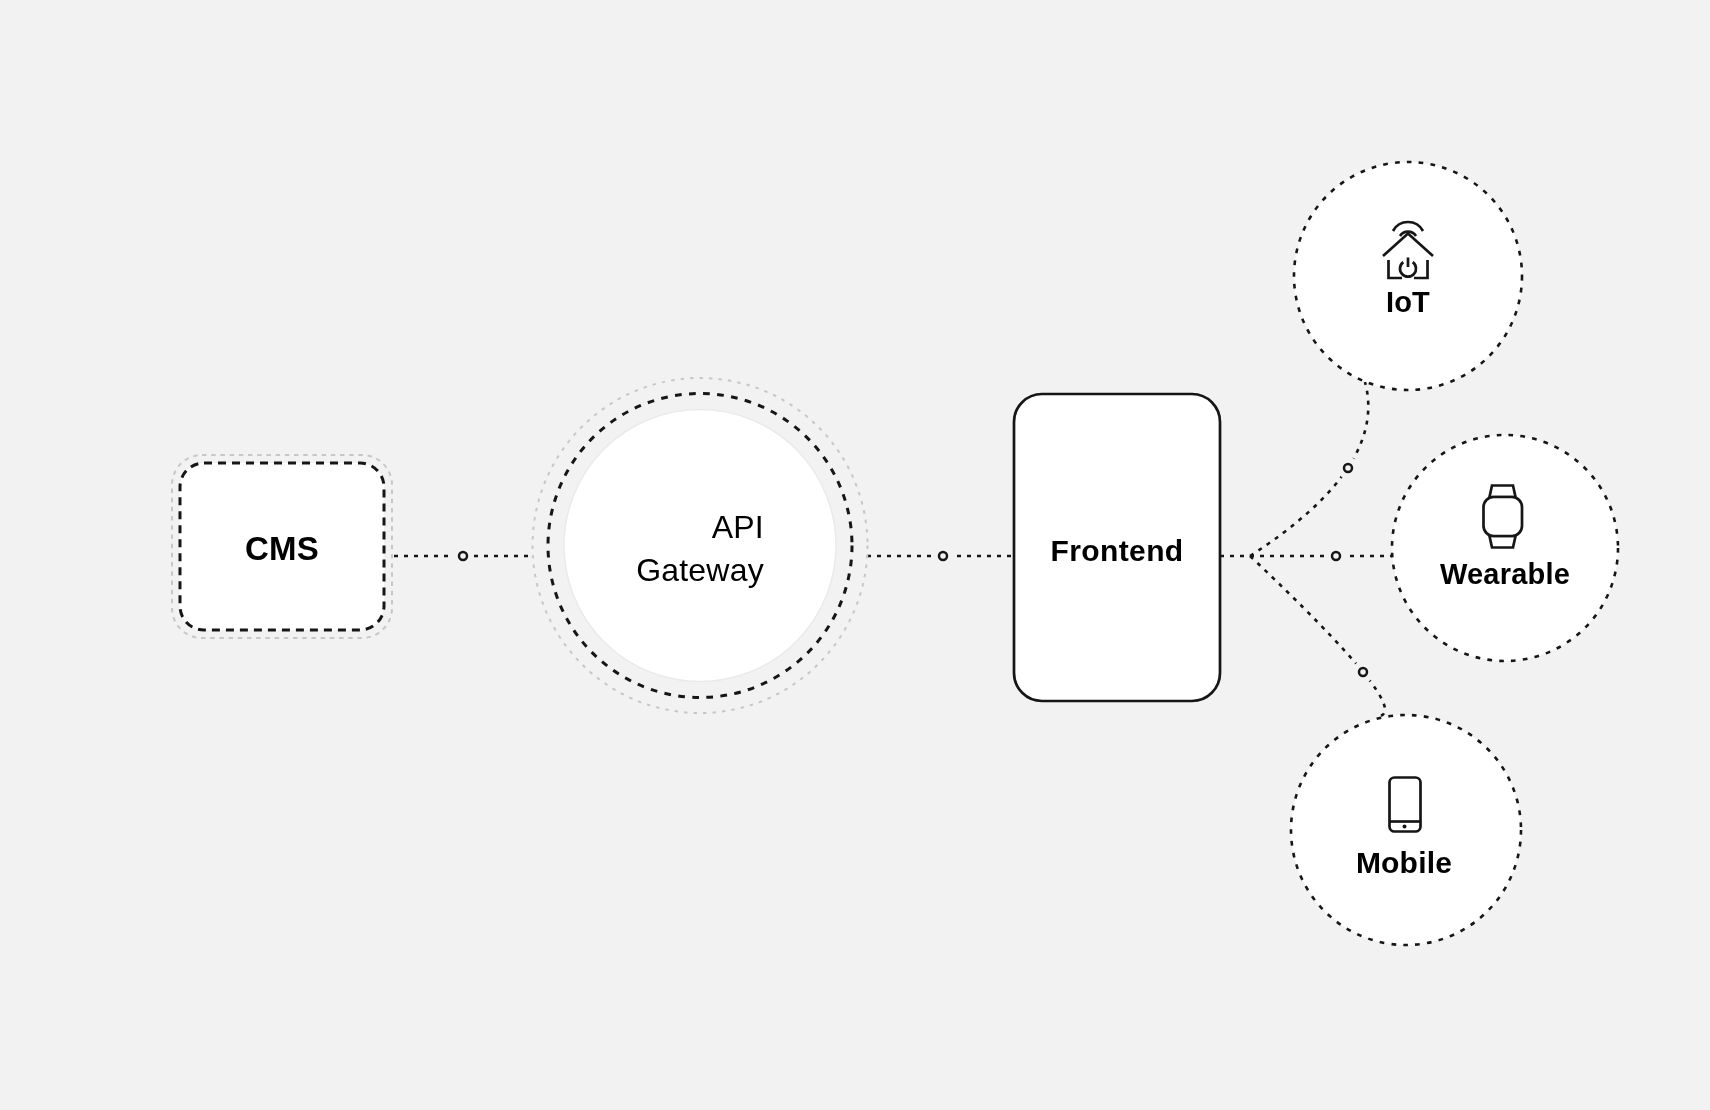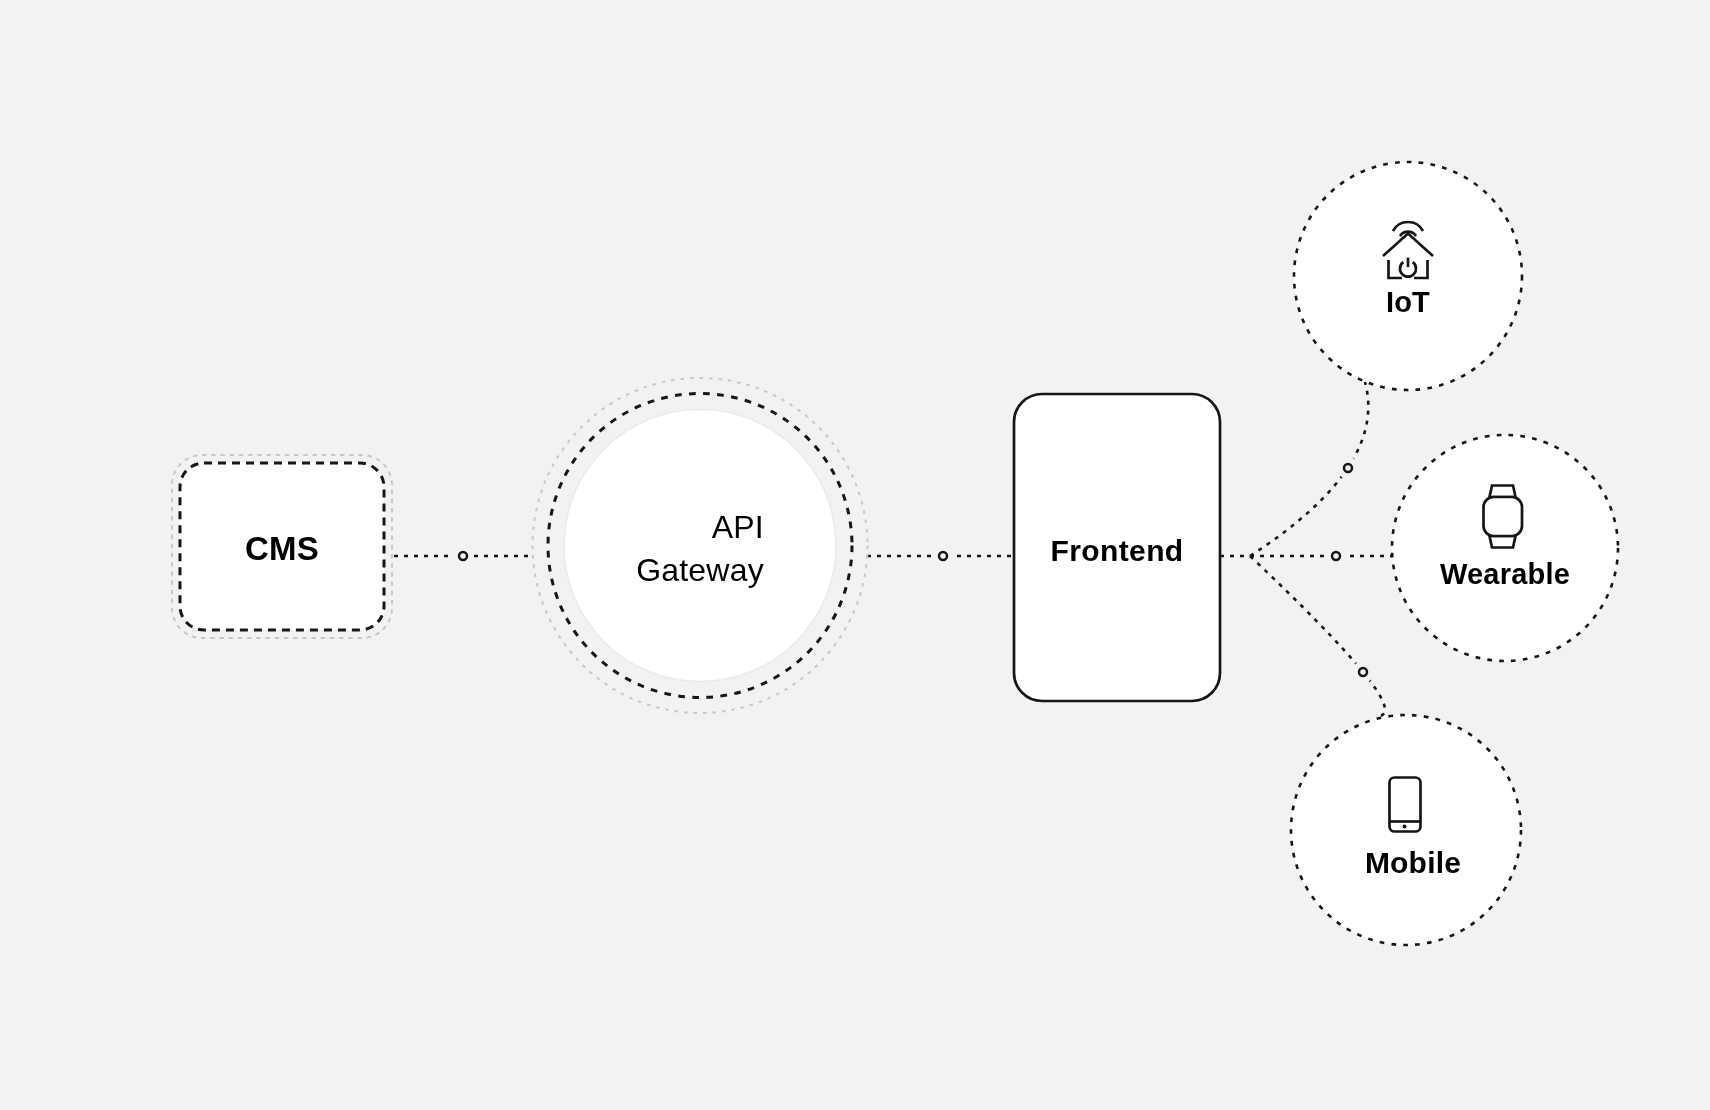--- a/index.html
+++ b/index.html
@@ -29,21 +29,21 @@
     text-align: right;
     font-weight: 700;
     letter-spacing: 0.2px;
     line-height: 1;
   }
   .label-cms      { left: 282px;  top: 548px; font-size: 33px; }
   .label-gateway  { left: 700px;  top: 549px; font-size: 32px; line-height: 43px; font-weight: 400; }
   .label-frontend { left: 1117px; top: 551px; font-size: 30px; font-weight: 700; letter-spacing: 0.4px; }
   .label-iot      { left: 1408px; top: 302px; font-size: 29px; }
   .label-wearable { left: 1505px; top: 574px; font-size: 29px; }
-  .label-mobile   { left: 1404px; top: 863px; font-size: 30px; margin-left: 9px; }
+  .label-mobile   { left: 1404px; top: 863px; font-size: 30px; }
 </style>
 </head>
 <body>
 
 <div class="stage">
 
   <svg width="1710" height="1110" viewBox="0 0 1710 1110">
 
     <g stroke="#161616" stroke-width="2.6" fill="none" stroke-dasharray="4 6">
       <line x1="394" y1="556" x2="533" y2="556"></line>

